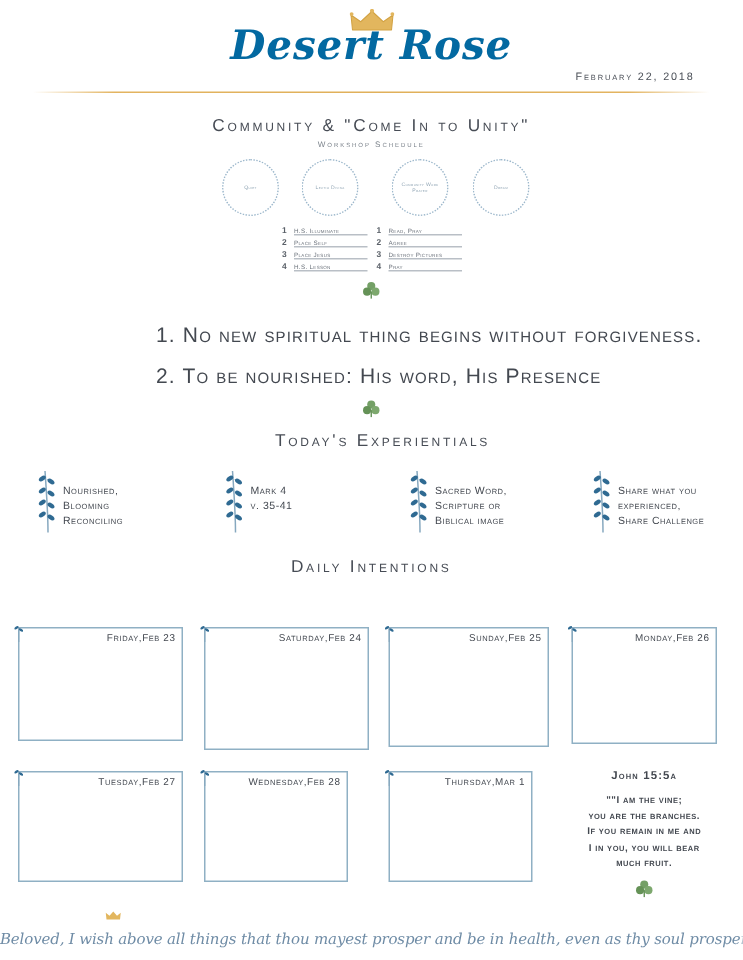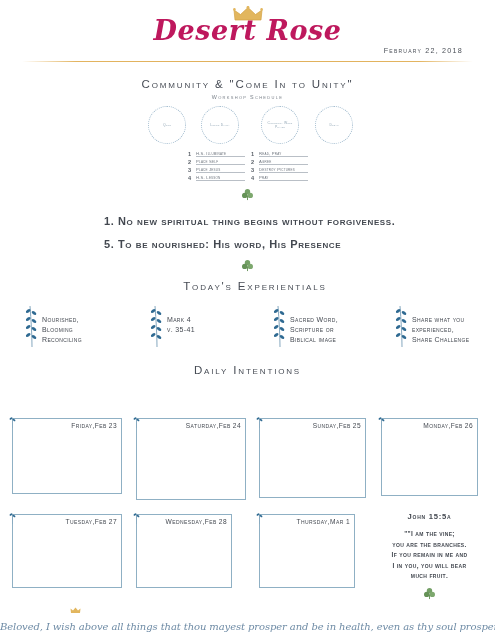--- a/index.html
+++ b/index.html
@@ -31,21 +31,21 @@
     margin: 0 auto -6px auto;
     width: 30px;
     height: 16px;
   }
   .brand {
     font-family: "DejaVu Serif", serif;
     font-style: italic;
     font-weight: bold;
     font-size: 27px;
     line-height: 30px;
-    color: #be185d;
+    color: #0369a1;
     letter-spacing: 0.02em;
     text-align: center;
   }
   .header-date {
     position: absolute;
     right: 32px;
     top: 46px;
     font-size: 7.2px;
     font-variant: small-caps;
     letter-spacing: 0.17em;
@@ -141,27 +141,26 @@
   .clover-wrap { text-align: center; }
   .clover { display: inline-block; width: 13px; height: 13px; }
 
   
   .points {
     margin: 10px 0 0 0;
     padding: 0 0 0 104px;
     list-style: none;
   }
   .points li {
-    font-size: 11px;
+    font-size: 14px;
     font-variant: small-caps;
     letter-spacing: 0.055em;
     color: #434850;
     margin-bottom: 10.5px;
     white-space: nowrap;
-    font-weight: bold;
   }
 
   
   .exp-row {
     position: relative;
     height: 58px;
     margin-top: 12px;
   }
   .exp {
     position: absolute;
@@ -328,21 +327,21 @@
       <circle cx="7" cy="4" r="2.9" fill="#74a066"></circle>
       <circle cx="4" cy="8" r="2.9" fill="#659257"></circle>
       <circle cx="10" cy="8" r="2.9" fill="#7da86e"></circle>
       <rect x="6.5" y="8" width="1" height="5" fill="#659257"></rect>
     </svg>
   </div>
 </div>
 
 <ul class="points">
   <li>1. No new spiritual thing begins without forgiveness.</li>
-  <li>5. To be nourished: His word, His Presence</li>
+  <li>2. To be nourished: His word, His Presence</li>
 </ul>
 
 <div class="clover-wrap" style="margin-top:-2px;">
   <svg class="clover" viewBox="0 0 14 14">
     <circle cx="7" cy="4" r="2.9" fill="#74a066"></circle>
     <circle cx="4" cy="8" r="2.9" fill="#659257"></circle>
     <circle cx="10" cy="8" r="2.9" fill="#7da86e"></circle>
     <rect x="6.5" y="8" width="1" height="5" fill="#659257"></rect>
   </svg>
 </div>

